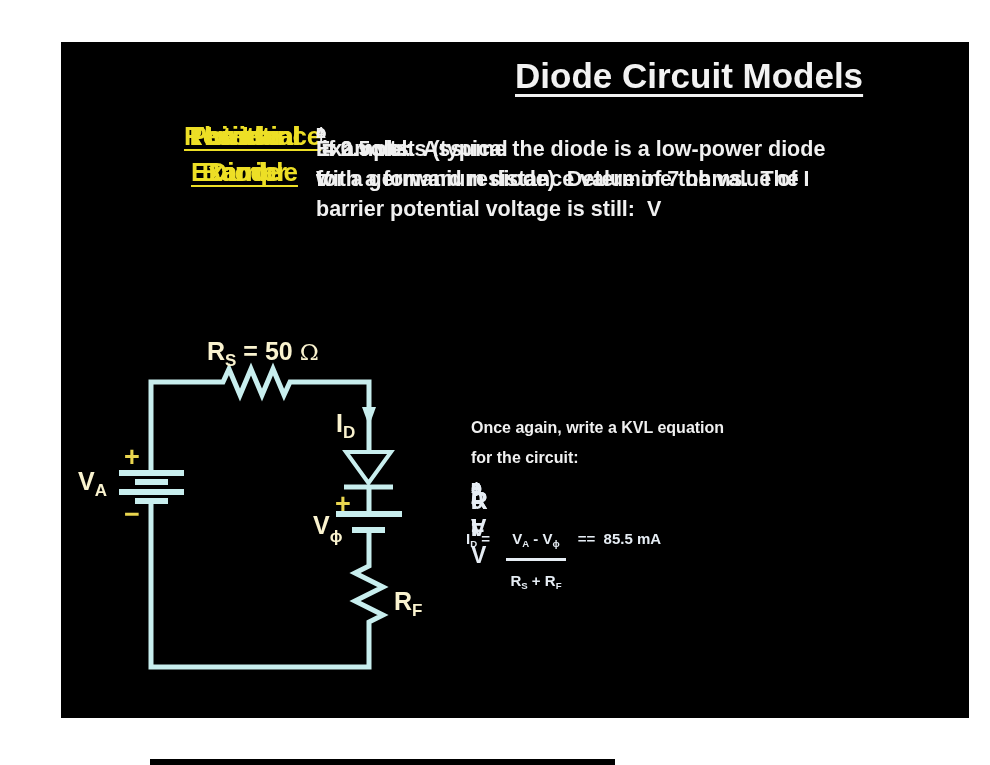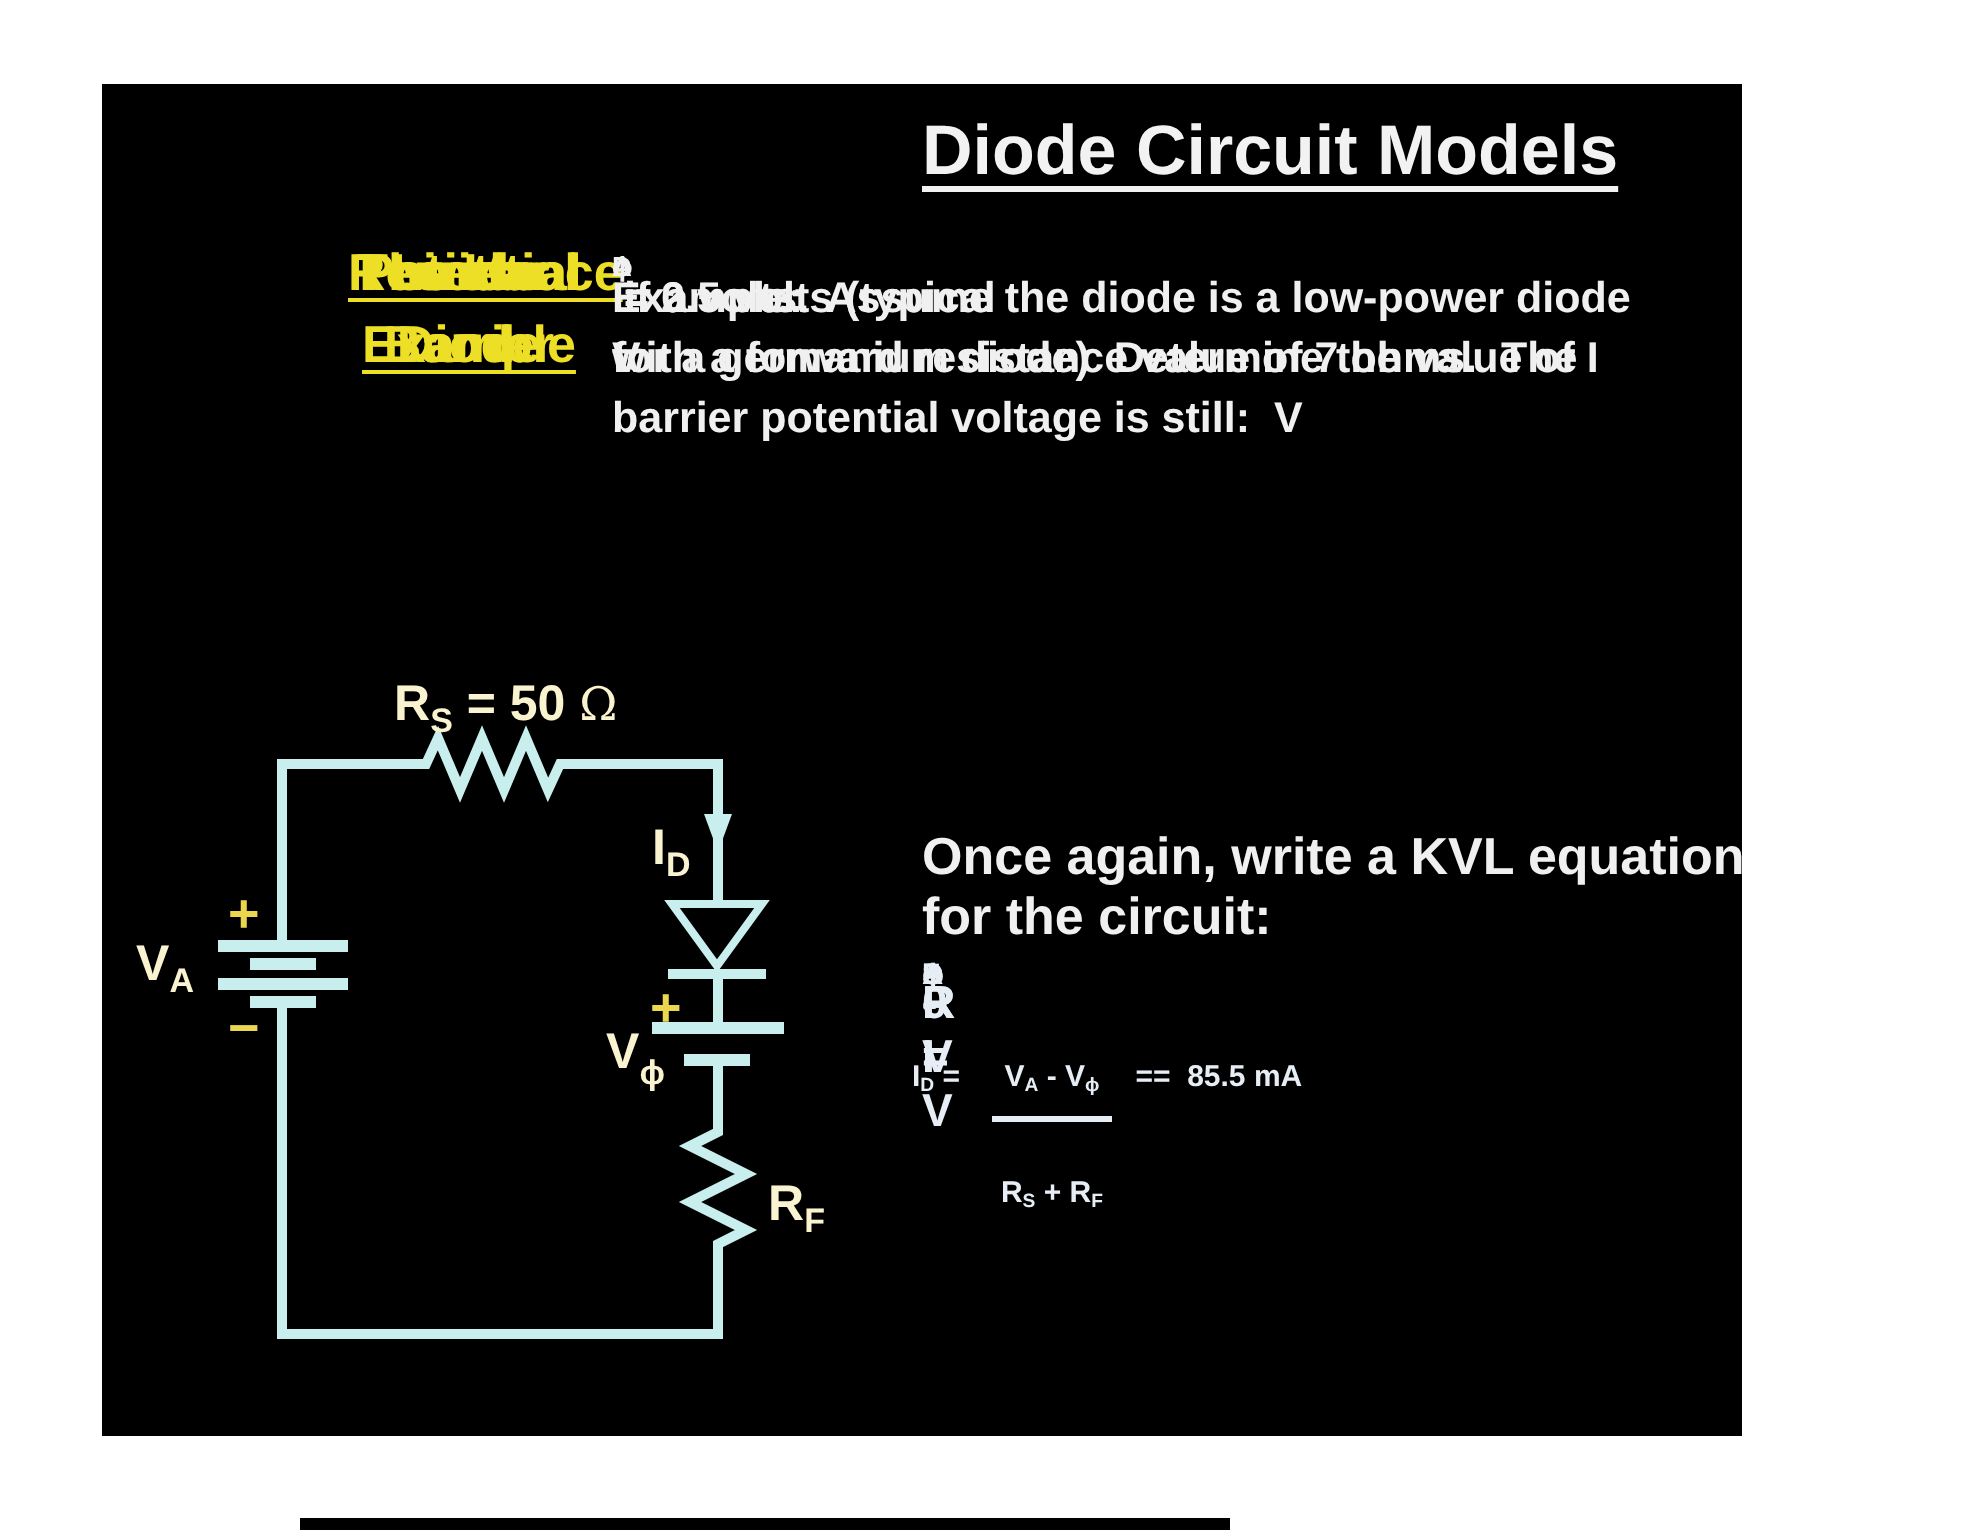--- a/index.html
+++ b/index.html
@@ -6,21 +6,21 @@
     --page-bg:#FFFFFF; --slide-bg:#000000; --title-text:#F2F2F2; --body-text:#F0F0F0;
     --sidebar-yellow:#EDDF26; --equation-text:#E6EDF4; --wire-cyan:#C8EEEE;
     --label-cream:#FAF3CF; --sign-yellow:#EAD64F;
   }
   html,body{margin:0;padding:0;}
   body{
     width:990px;height:765px;position:relative;background:var(--page-bg);
     font-family:"Liberation Sans",sans-serif;overflow:hidden;
   }
   .slide{
-    position:absolute;left:51px;top:42px;width:820px;height:676px;
+    position:absolute;left:61px;top:42px;width:908px;height:676px;
     background:var(--slide-bg);
   }
   .slide *{position:absolute;}
   .title{
     left:0;top:14px;width:100%;text-align:center;
     color:var(--title-text);font-size:35px;font-weight:bold;
   }
   .title span{text-decoration:underline;text-decoration-thickness:3px;text-underline-offset:6px;}
   .sidebar{
     left:2px;top:76px;width:242px;text-align:center;
@@ -28,36 +28,36 @@
   }
   .sidebar div{position:static;}
   .sidebar span{text-decoration:underline;text-decoration-thickness:2px;text-underline-offset:4px;}
   .example{
     left:255px;top:92px;width:665px;
     color:var(--body-text);font-size:21.5px;font-weight:bold;line-height:30px;
     white-space:pre-wrap;
   }
   .kvl-intro{
     left:410px;top:371px;width:460px;
-    color:var(--body-text);font-size:26px;font-weight:bold;line-height:30px;
+    color:var(--body-text);font-size:16px;font-weight:bold;line-height:30px;
     white-space:pre-wrap;
   }
   .eq1{
     left:410px;top:446px;color:var(--equation-text);
     font-size:23px;font-weight:bold;
   }
   .eq2{
     left:405px;top:482px;display:flex;align-items:flex-start;
     color:var(--equation-text);font-size:15px;font-weight:bold;
   }
   .eq2 *{position:static;}
   .eq2 .plain{line-height:30px;white-space:pre;}
   .frac{text-align:center;margin:0 12px;}
   .frac .num{display:block;padding:0 6px 4px;border-bottom:3px solid var(--equation-text);line-height:30px;text-align:right;}
-  .frac .den{display:block;padding-top:21px;line-height:30px;}
+  .frac .den{display:block;padding-top:5px;line-height:30px;}
   sub,.sub{font-size:0.64em;vertical-align:-0.28em;line-height:0;}
   .circuit{left:15px;top:288px;}
   .circuit *{position:static;}
   .wire{stroke:var(--wire-cyan);stroke-width:5;fill:none;stroke-linecap:butt;stroke-linejoin:miter;}
   .plate{stroke:var(--wire-cyan);stroke-width:6;fill:none;}
   .arrowhead{fill:var(--wire-cyan);stroke:none;}
   .diode{stroke:var(--wire-cyan);stroke-width:4;fill:none;}
   text{font-family:"Liberation Sans",sans-serif;font-weight:bold;}
   .clabel{fill:var(--label-cream);font-size:25px;}
   .ssub{font-size:17px;}

